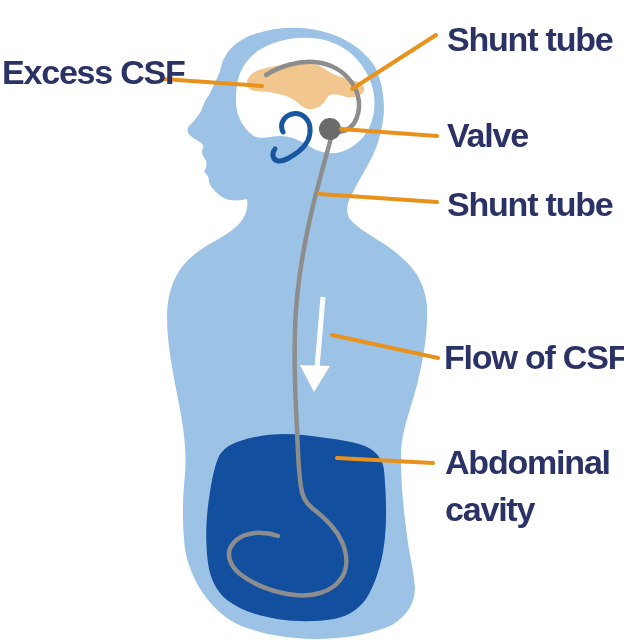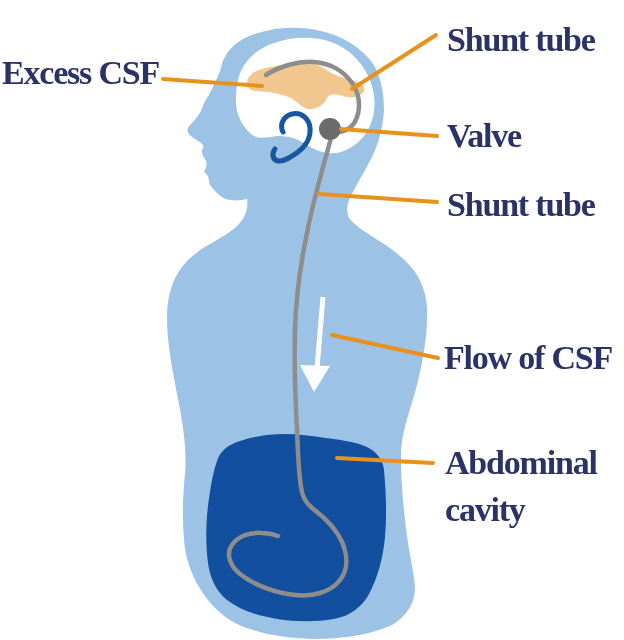--- a/index.html
+++ b/index.html
@@ -1,20 +1,20 @@
 <!DOCTYPE html>
 <html style="--label-color: #2b3366;"><head>
 <meta charset="utf-8">
 <style>
   html,body{margin:0;padding:0;background:#ffffff;}
   .stage{
     position:relative;
     width:624px;height:640px;
     overflow:hidden;
-    font-family:Liberation Serif, serif;
+    font-family:Liberation Sans, sans-serif;
     border-radius:27px;
   }
   .stage svg{position:absolute;left:0;top:0;}
   .label{
     position:absolute;
     font-size:34px;
     font-weight:600;
     letter-spacing:-1.2px;
     line-height:47px;
     color:var(--label-color,#2b3366);

